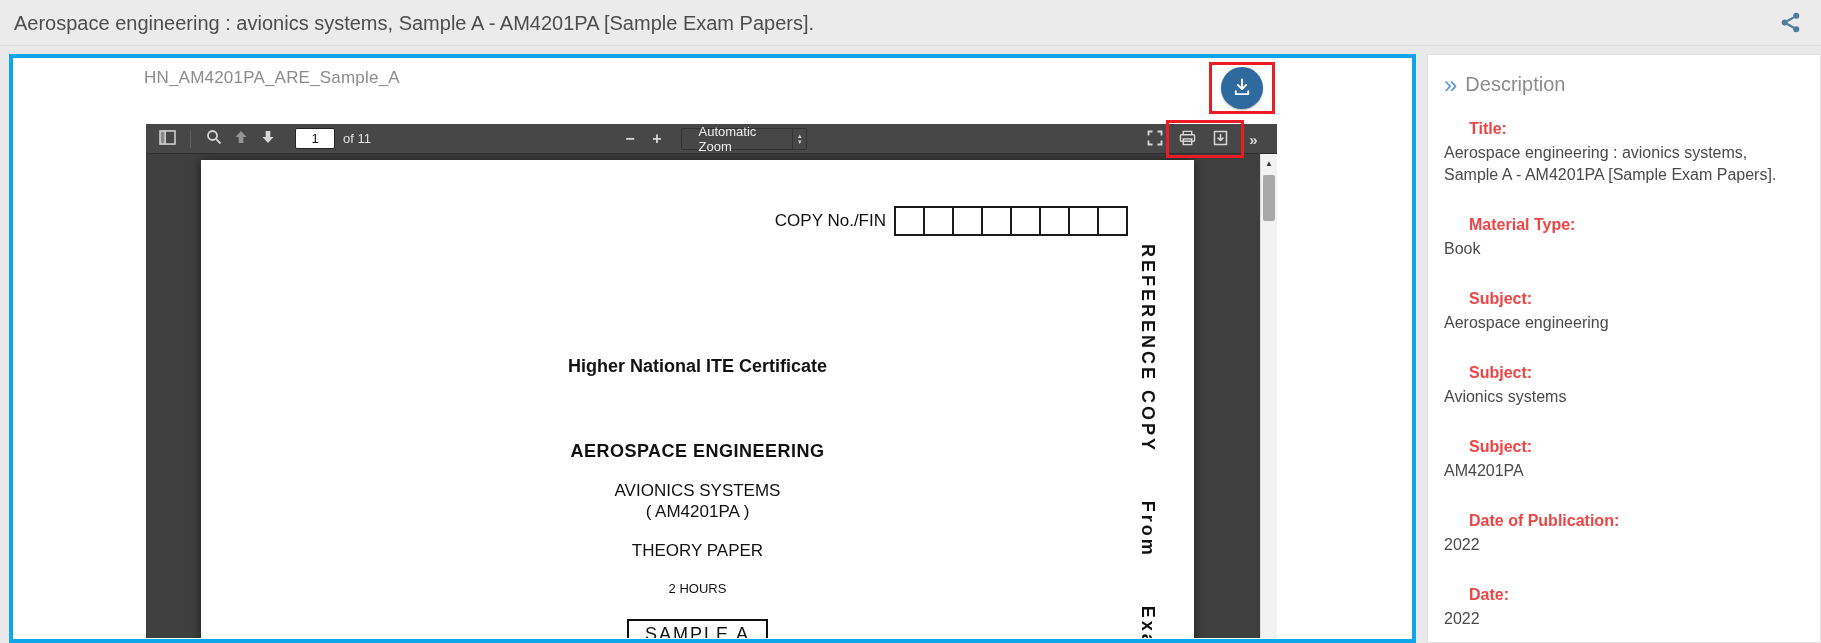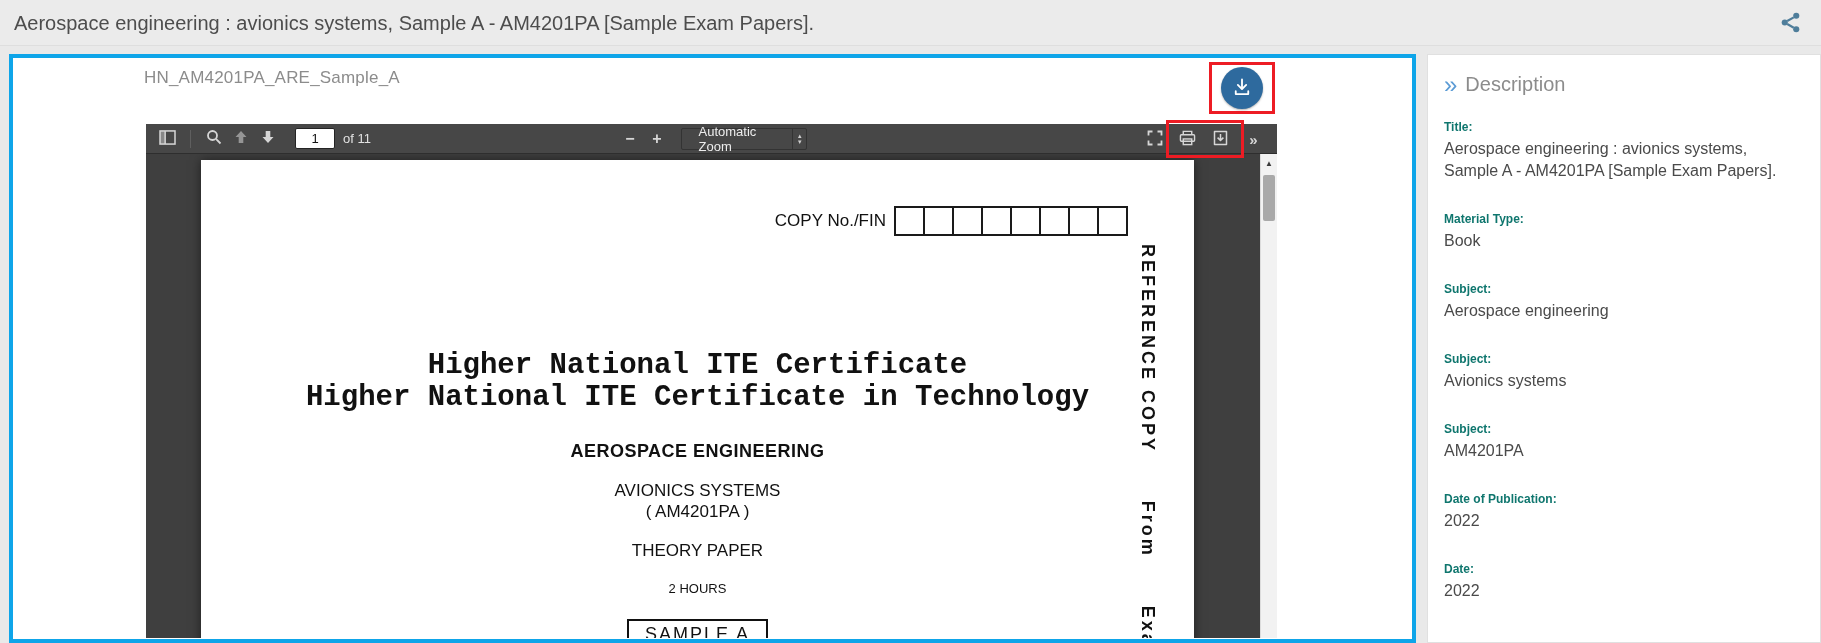--- a/index.html
+++ b/index.html
@@ -130,21 +130,21 @@
   .nric-box { width:31px; height:30px; border:2px solid #1a1a1a; background:#fff; }
   .nric-box + .nric-box { margin-left:-2px; }
 
   .vside {
     position:absolute; left:936px; top:84px;
     writing-mode:vertical-rl; white-space:pre;
     font-weight:bold; font-size:18px; letter-spacing:3px; color:#111;
   }
 
   .ph { position:absolute; left:0; right:0; text-align:center; color:#111; }
-  .ph-main  { top:190px; font-size:29px; font-weight:bold; line-height:32px;font-family:Liberation Mono, monospace; }
+  .ph-main  { top:190px; font-size:18px; font-weight:bold; line-height:32px; }
   .ph-subject { top:281px; font-size:18px; font-weight:bold; letter-spacing:.5px; }
   .ph-course  { top:321px; font-size:17px; }
   .ph-code    { top:342px; font-size:17px; }
   .ph-paper   { top:381px; font-size:17px; }
   .ph-hours   { top:421px; font-size:13px; }
   .ph-sample  { top:459px; }
   .sample-box {
     display:inline-block; border:2px solid #111;
     padding:3px 16px 4px; font-size:18px; letter-spacing:2px;
   }
@@ -156,21 +156,21 @@
     padding:18px 16px; overflow:hidden;
   }
   .desc-header { display:flex; align-items:center; }
   .desc-chevrons {
     color:#5b9bd5; font-size:24px; line-height:20px; margin-right:8px;
     background:none; border:none; cursor:pointer; font-family:inherit;
   }
   .desc-title { font-size:20px; color:#8c8c8c; }
   .desc-fields { margin-top:24px; }
   .field { margin-bottom:30px; }
-  .field-label { font-weight:bold; font-size:12px; color:#0f766e; margin-bottom:4px; }
+  .field-label { font-weight:bold; font-size:16px; color:#ef4444; margin-bottom:4px;margin-left:25px; }
   .field-value { font-size:16px; color:#4a4a4a; line-height:22px; max-width:356px; }
 </style>
 </head>
 <body>
 
 <div class="header">
   <div class="header-title">Aerospace engineering : avionics systems, Sample A - AM4201PA [Sample Exam Papers].</div>
   <button class="share-btn">
     <span>
       <svg width="23" height="23" viewBox="0 0 24 24" fill="currentColor">
@@ -299,21 +299,20 @@
           <span class="nric-box"></span>
           <span class="nric-box"></span>
           <span class="nric-box"></span>
           <span class="nric-box"></span>
         </div>
 
         <div class="vside">REFERENCE COPY      From      Examinations</div>
 
         <div class="ph ph-main">
           <div>Higher National ITE Certificate</div>
-          <div>Higher National ITE Certificate in Technology</div>
         </div>
 
         <div class="ph ph-subject">AEROSPACE ENGINEERING</div>
         <div class="ph ph-course">AVIONICS SYSTEMS</div>
         <div class="ph ph-code">( AM4201PA )</div>
         <div class="ph ph-paper">THEORY PAPER</div>
         <div class="ph ph-hours">2 HOURS</div>
         <div class="ph ph-sample">
           <span class="sample-box">SAMPLE A</span>
         </div>

